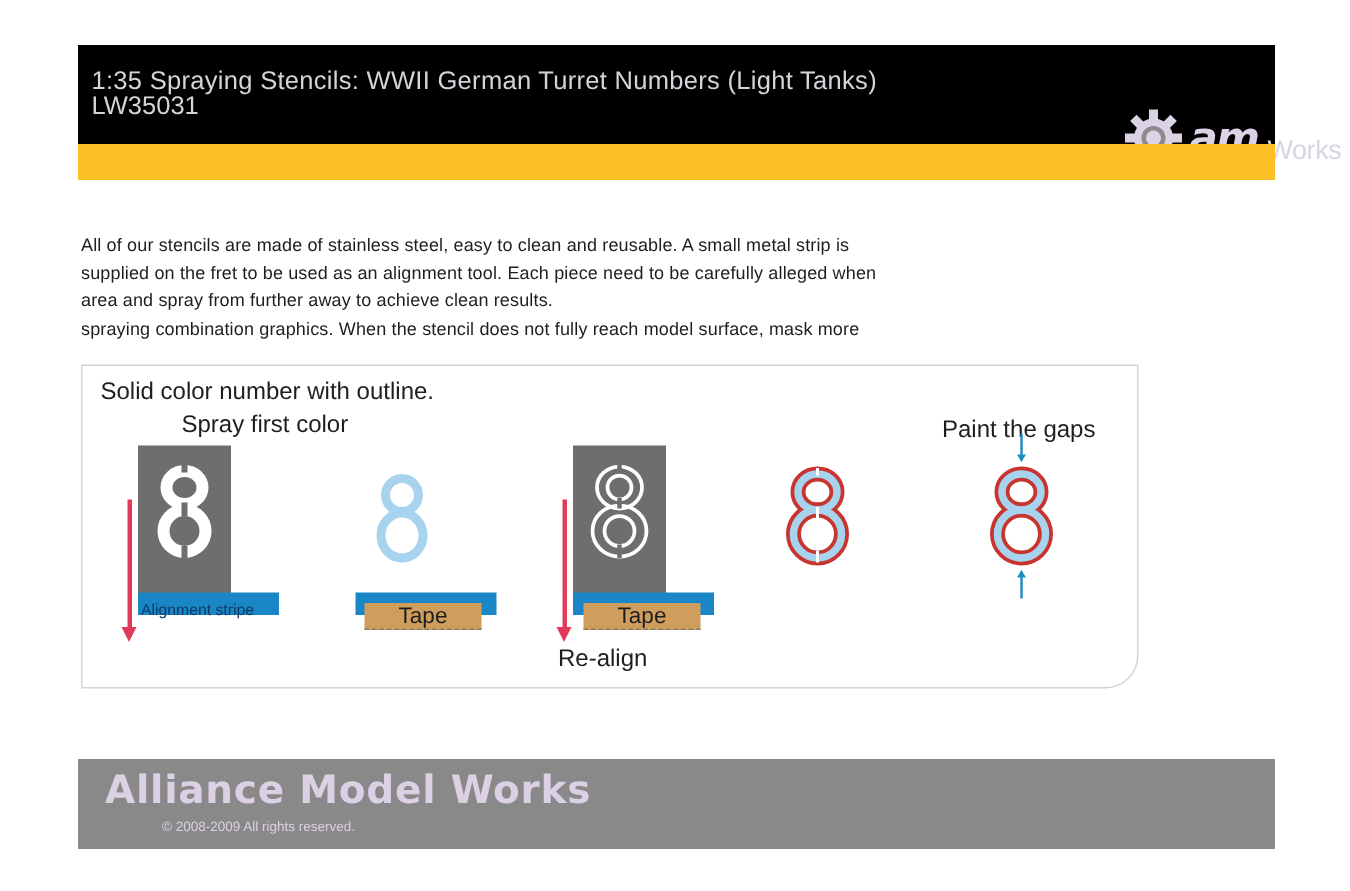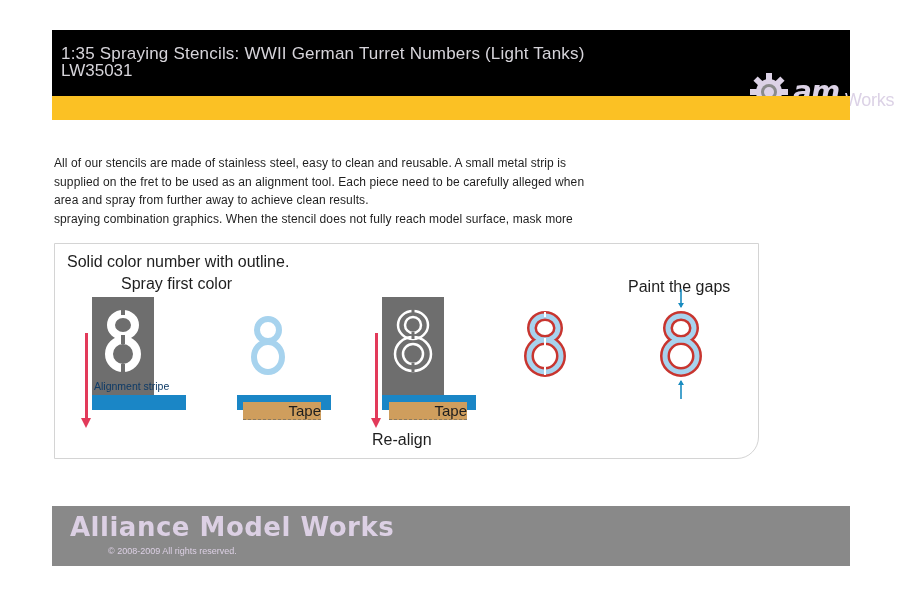--- a/index.html
+++ b/index.html
@@ -11,21 +11,21 @@
   .logo { position:absolute; left:697px; top:42px; width:140px; height:42px;text-align:right; }
   .logo .am { position:absolute; left:44px; top:3px; color:#dcd2e6; font-size:28px; font-weight:bold; font-style:italic; letter-spacing:-1px; font-family:"DejaVu Sans", sans-serif; }
   .logo .works { position:absolute; left:96px; top:18px; color:#dcd2e6; font-size:18px; letter-spacing:-0.3px; }
   .intro { position:absolute; left:54px; top:154px; width:800px; color:#1e1e1e; font-size:12px; line-height:18.5px; letter-spacing:0.1px; }
   .intro div { white-space:nowrap; }
   .box { position:absolute; left:54px; top:243px; width:703px; height:214px; border:1px solid #d4d4d4; border-bottom-right-radius:22px; background:#fff; }
   .lbl { position:absolute; color:#1e1e1e; font-size:16px; white-space:nowrap; }
   .stencil { position:absolute; background:#6e6e6e; }
   .strip { position:absolute; background:#1a86c6; }
   .strip-text { position:absolute; color:#0d3a66; font-size:10.5px; white-space:nowrap; }
-  .tape { position:absolute; background:#cf9e5d; color:#1e1e1e; font-size:15px; text-align:right; line-height:17px; border-bottom:1px dashed #8a7a60; }
+  .tape { position:absolute; background:#cf9e5d; color:#1e1e1e; font-size:15px; text-align:center; line-height:17px; border-bottom:1px dashed #8a7a60; }
   .arrow { position:absolute; width:3px; background:#e23a5a; }
   .arrow::after { content:""; position:absolute; left:-4px; bottom:-9px; border-left:5.5px solid transparent; border-right:5.5px solid transparent; border-top:10px solid #e23a5a; }
   .footer { position:absolute; left:52px; top:506px; width:798px; height:60px; background:#898989; }
   .footer .brand { position:absolute; left:18px; top:6px; color:#dcd0e4; font-size:26px; font-weight:bold; letter-spacing:0.5px; font-family:"DejaVu Sans", sans-serif; }
   .footer .copy { position:absolute; left:18px; top:40px; color:#dcd0e4; font-size:9px;margin-left:38px; }
   svg { position:absolute; overflow:visible; }
 </style>
 </head>
 <body>
 
@@ -69,21 +69,21 @@
   <svg width="62" height="100" style="left:37px;top:53px;">
     <g fill="none" stroke="#ffffff" stroke-width="8">
       <ellipse cx="31" cy="28" rx="12" ry="11"></ellipse>
       <ellipse cx="31" cy="57" rx="14" ry="14"></ellipse>
     </g>
     <rect x="29" y="12" width="4" height="6" fill="#6e6e6e"></rect>
     <rect x="29" y="38" width="4" height="9" fill="#6e6e6e"></rect>
     <rect x="29" y="67" width="4" height="8" fill="#6e6e6e"></rect>
   </svg>
   <div class="strip" style="left:37px;top:151px;width:94px;height:15px;"></div>
-  <div class="strip-text" style="left:39px;top:136px;text-align:center;">Alignment stripe</div>
+  <div class="strip-text" style="left:39px;top:157px;text-align:center;">Alignment stripe</div>
   <div class="arrow" style="left:30px;top:89px;height:86px;"></div>
 
   <svg width="40" height="60" style="left:193px;top:72px;">
     <g fill="none" stroke="#a7d3ee" stroke-width="6">
       <ellipse cx="20" cy="14" rx="11" ry="11"></ellipse>
       <ellipse cx="20" cy="41" rx="14" ry="15"></ellipse>
     </g>
   </svg>
   <div class="strip" style="left:182px;top:151px;width:94px;height:15px;"></div>
   <div class="tape" style="left:188px;top:158px;width:78px;height:17px;">Tape</div>

